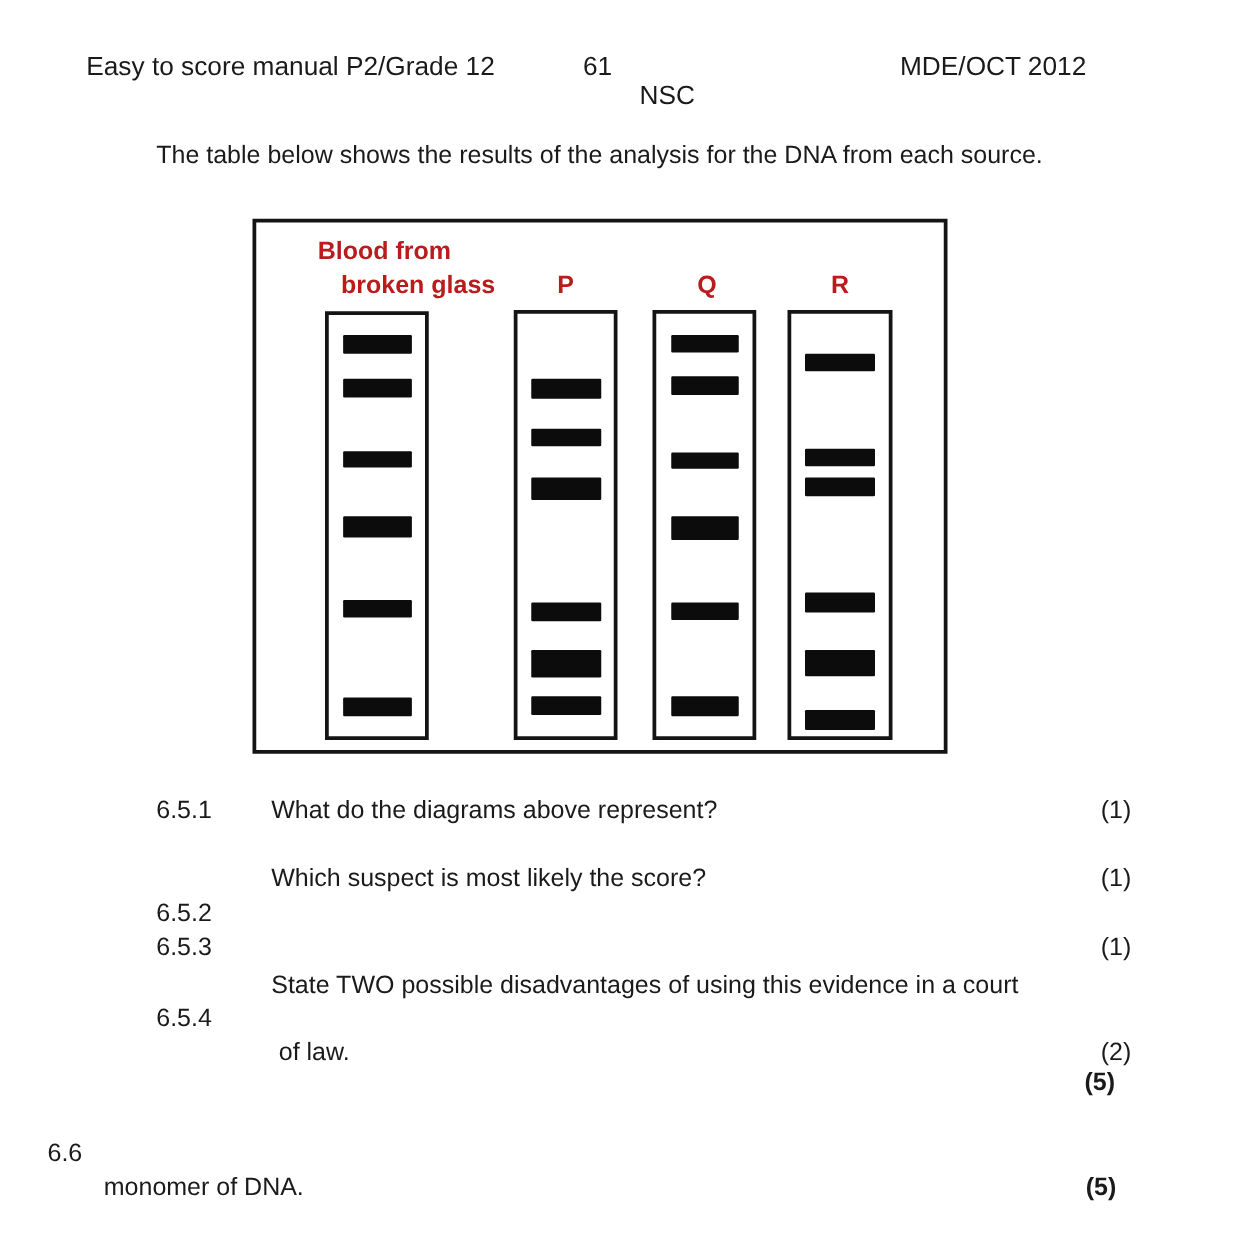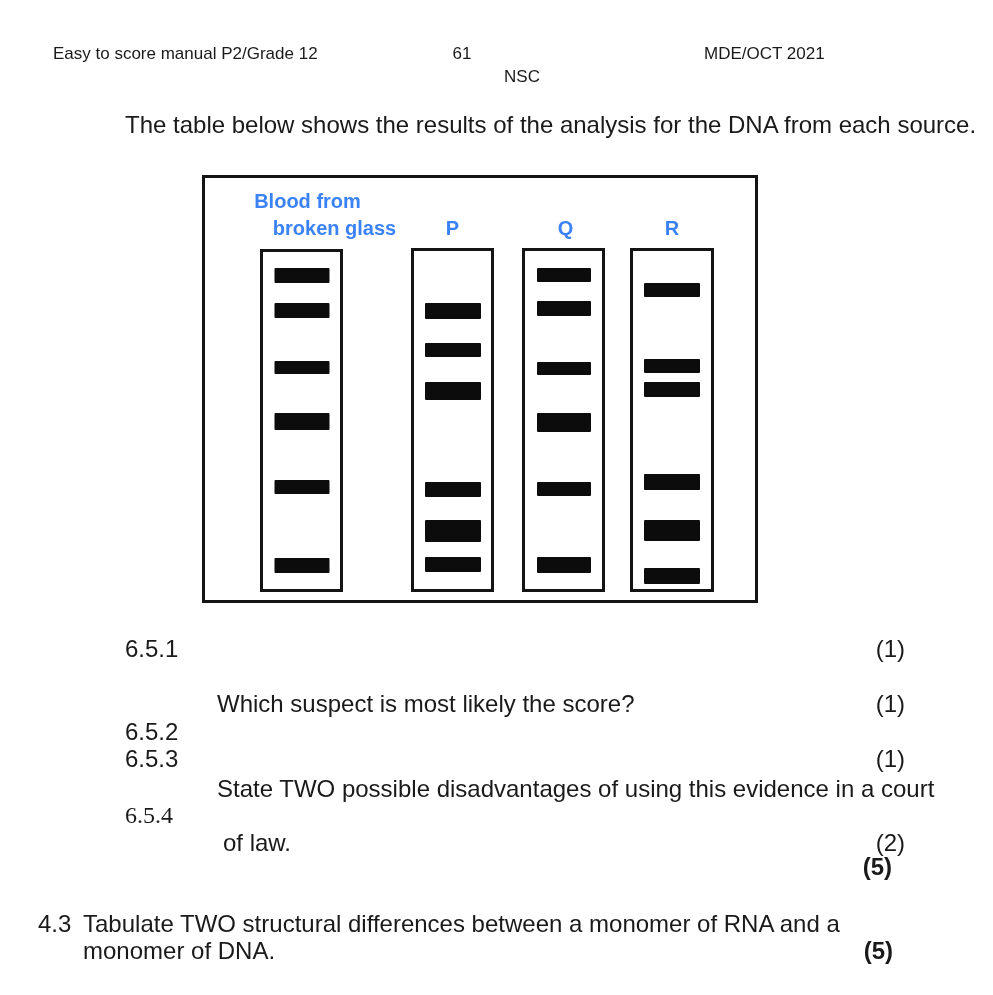--- a/index.html
+++ b/index.html
@@ -10,22 +10,22 @@
   .page {
     position: relative;
     width: 993px;
     height: 995px;
     background: #ffffff;
     font-family: "Liberation Sans", sans-serif;
     color: #1a1a1a;
     overflow: hidden;
   }
   .abs { position: absolute; white-space: nowrap; }
-  .hdr { font-size: 17px; line-height: 20px; }
-  .body-txt { font-size: 24px; line-height: 23px; }
+  .hdr { font-size: 21px; line-height: 20px; margin-left: 16px; }
+  .body-txt { font-size: 20px; line-height: 23px; }
   .bold { font-weight: bold; }
   .center { text-align: center; }
 
   
   .diagram-frame {
     position: absolute;
     left: 202px; top: 175px;
     width: 556px; height: 428px;
     border: 3px solid #141414;
     box-sizing: border-box;
@@ -44,31 +44,31 @@
     background: #0c0c0c;
     border-radius: 1px;
   }
   .lane-label {
     position: absolute;
     transform: translateX(-50%);
     font-weight: bold;
     font-size: 20px;
     line-height: 27px;
     white-space: nowrap;
-    color: #3b82f6;
+    color: #b91c1c;
   }
 </style>
 </head>
 <body>
 
 <div class="page">
 
   <div class="abs hdr" style="left:53px; top:44px;">Easy to score manual P2/Grade 12</div>
   <div class="abs hdr center" style="left:380px; top:44px; width:164px;">61</div>
-  <div class="abs hdr" style="left:704px; top:44px;">MDE/OCT 2021</div>
+  <div class="abs hdr" style="left:704px; top:44px;">MDE/OCT 2012</div>
   <div class="abs hdr center" style="left:376px; top:67px; width:164px;text-align:right;">NSC</div>
 
   <div class="abs body-txt" style="left:125px; top:113px;">The table below shows the results of the analysis for the DNA from each source.</div>
 
   <div class="diagram-frame" id="gel">
       <div class="lane-label" style="left: 102.5px; top: 10px;">Blood from</div>
       <div class="lane-label" style="left: 102.5px; top: 37px; margin-left: 27px;">broken glass</div>
       <div class="lane" style="left: 55px; top: 71px; width: 83px; height: 343px;">
         <div class="band" style="top: 16px; height: 15px; width: 55px;"></div>
         <div class="band" style="top: 51px; height: 15px; width: 55px;"></div>
@@ -100,33 +100,33 @@
         <div class="band" style="top: 32px; height: 14px; width: 56px;"></div>
         <div class="band" style="top: 108px; height: 14px; width: 56px;"></div>
         <div class="band" style="top: 131px; height: 15px; width: 56px;"></div>
         <div class="band" style="top: 223px; height: 16px; width: 56px;"></div>
         <div class="band" style="top: 269px; height: 21px; width: 56px;"></div>
         <div class="band" style="top: 317px; height: 16px; width: 56px;"></div>
       </div>
     </div>
 
   <div class="abs body-txt" style="left:125px; top:637px;">6.5.1</div>
+  <div class="abs body-txt" style="left:217px; top:637px;">What do the diagrams above represent?</div>
   <div class="abs body-txt" style="right:88px; top:637px;">(1)</div>
 
   <div class="abs body-txt" style="left:125px; top:692px;margin-top:28px;">6.5.2</div>
   <div class="abs body-txt" style="left:217px; top:692px;">Which suspect is most likely the score?</div>
   <div class="abs body-txt" style="right:88px; top:692px;">(1)</div>
 
   <div class="abs body-txt" style="left:125px; top:747px;">6.5.3</div>
   <div class="abs body-txt" style="right:88px; top:747px;">(1)</div>
 
-  <div class="abs body-txt" style="left:125px; top:804px;font-family:Liberation Serif, serif;">6.5.4</div>
+  <div class="abs body-txt" style="left:125px; top:804px;">6.5.4</div>
   <div class="abs body-txt" style="left:217px; top:777px;">State TWO possible disadvantages of using this evidence in a court</div>
   <div class="abs body-txt" style="left:223px; top:831px;">of law.</div>
   <div class="abs body-txt" style="right:88px; top:831px;">(2)</div>
   <div class="abs body-txt bold" style="right:101px; top:855px;">(5)</div>
 
-  <div class="abs body-txt" style="left:38px; top:912px;">4.3</div>
-  <div class="abs body-txt" style="left:83px; top:912px;">Tabulate TWO structural differences between a monomer of RNA and a</div>
+  <div class="abs body-txt" style="left:38px; top:912px;">6.6</div>
   <div class="abs body-txt" style="left:83px; top:939px;">monomer of DNA.</div>
   <div class="abs body-txt bold" style="right:100px; top:939px;">(5)</div>
 
 </div>
 
 </body></html>

